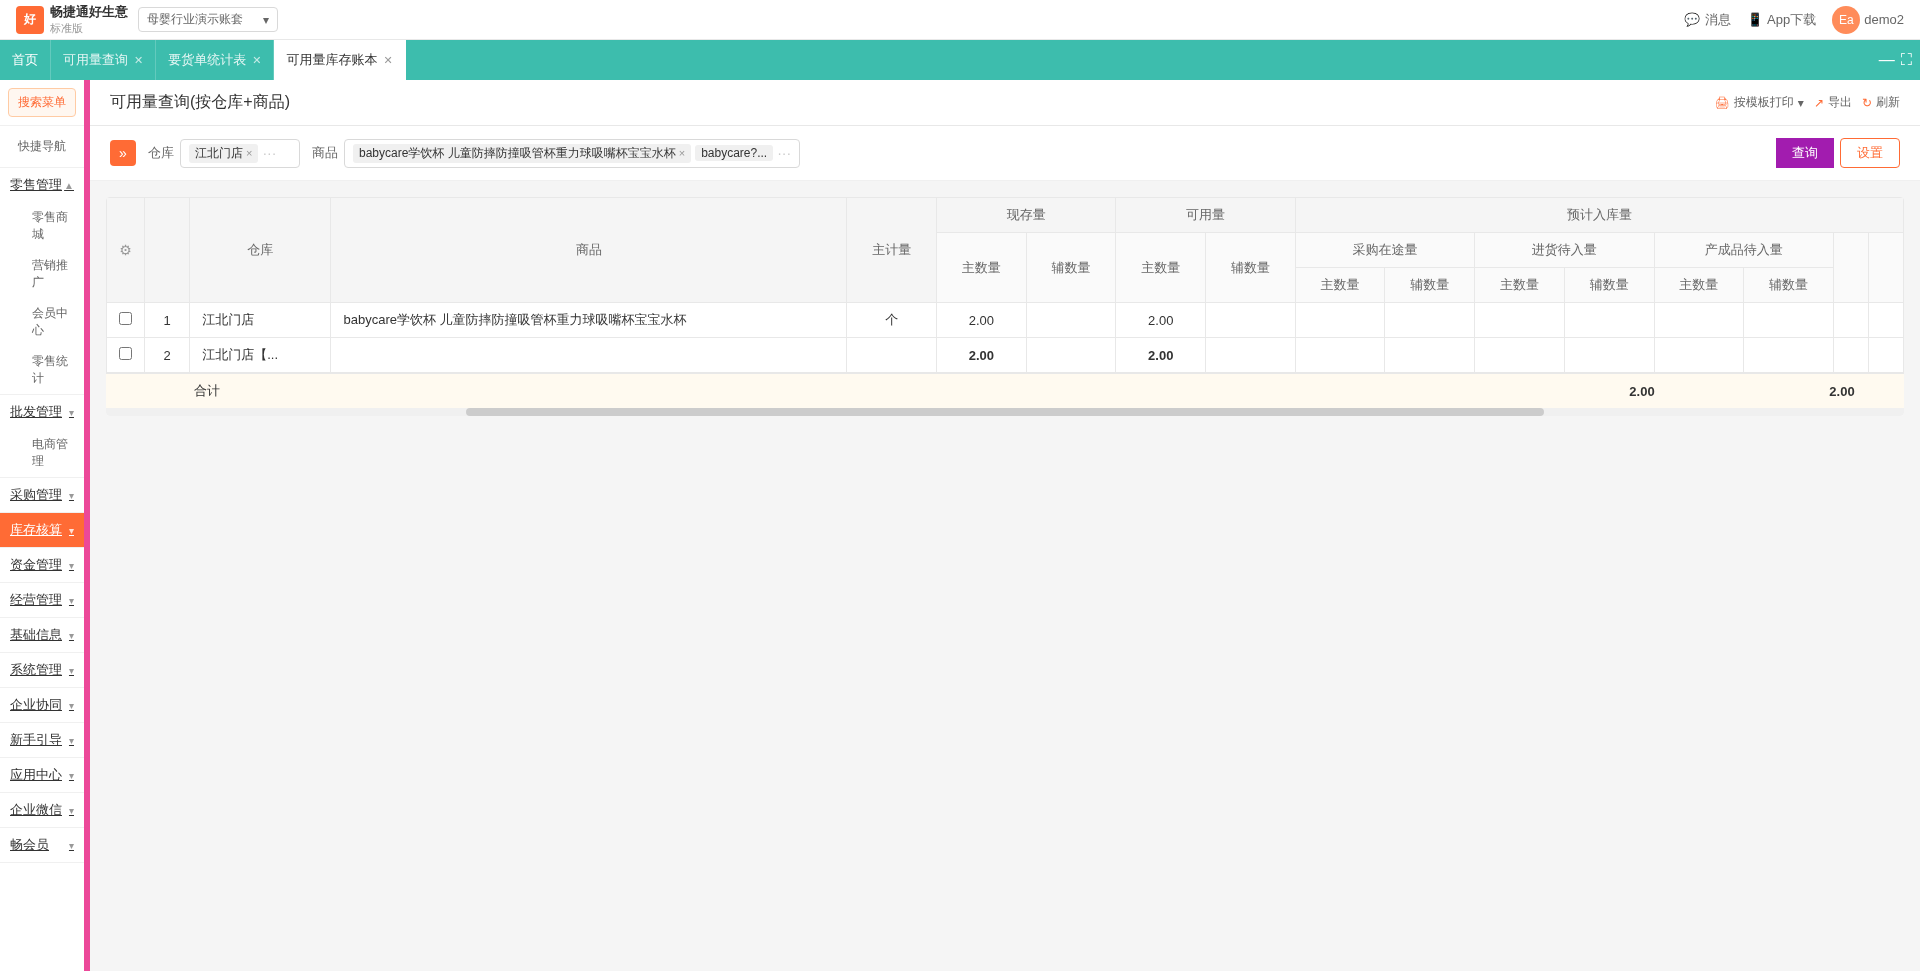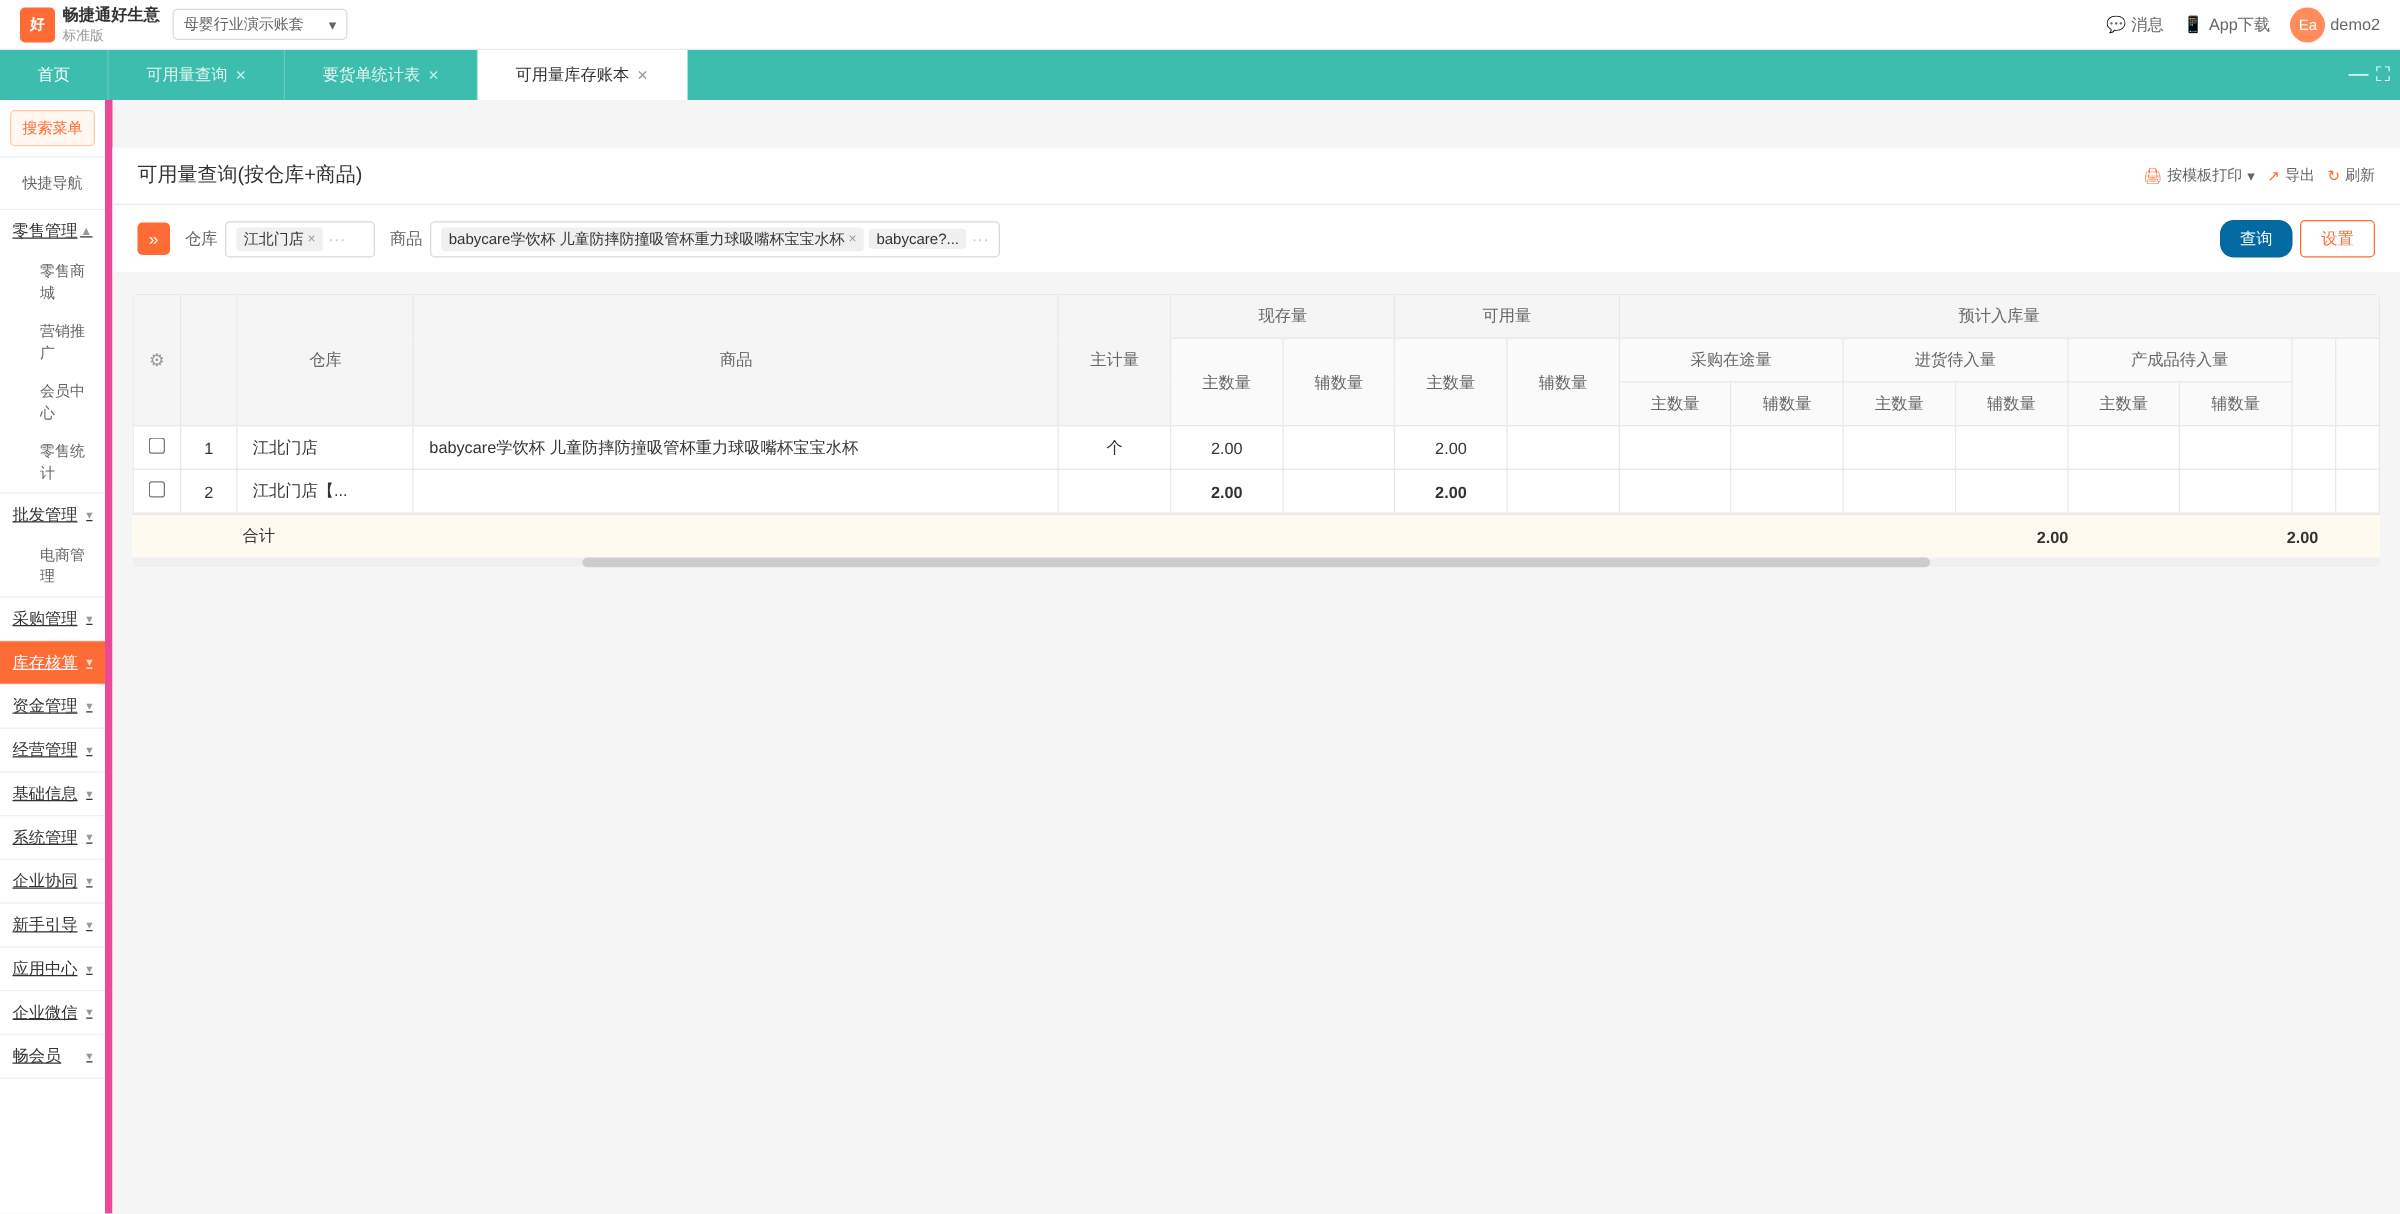--- a/index.html
+++ b/index.html
@@ -12,21 +12,21 @@
     .logo-icon { width: 28px; height: 28px; background: #ff6b35; border-radius: 4px; display: flex; align-items: center; justify-content: center; color: white; font-size: 12px; font-weight: bold; }
     .logo-text { font-size: 13px; color: #333; font-weight: bold; }
     .logo-sub { font-size: 11px; color: #999; }
     .industry-select { display: flex; align-items: center; gap: 4px; border: 1px solid #d9d9d9; border-radius: 4px; padding: 3px 8px; font-size: 12px; color: #666; cursor: pointer; min-width: 140px; justify-content: space-between; }
     .top-bar-right { display: flex; align-items: center; gap: 16px; }
     .top-right-item { display: flex; align-items: center; gap: 4px; color: #666; font-size: 13px; cursor: pointer; }
     .avatar { width: 28px; height: 28px; border-radius: 50%; background: #ff8c5a; display: flex; align-items: center; justify-content: center; color: white; font-size: 12px; }
 
     
     .tab-bar { height: 40px; background: #3dbdad; display: flex; align-items: stretch; flex-shrink: 0; }
-    .tab-item { display: flex; align-items: center; padding: 0 30px; gap: 6px; cursor: pointer; color: rgba(255,255,255,0.85); font-size: 13px; border-right: 1px solid rgba(255,255,255,0.2); }
+    .tab-item { display: flex; align-items: center; padding: 0 12px; gap: 6px; cursor: pointer; color: rgba(255,255,255,0.85); font-size: 13px; border-right: 1px solid rgba(255,255,255,0.2); }
     .tab-item.home { color: white; font-weight: 500; }
     .tab-item.active { background: #fff; color: #333; }
     .tab-close { font-size: 11px; color: #999; cursor: pointer; }
     .tab-item:not(.home):not(.active) .tab-close { color: rgba(255,255,255,0.7); }
     .tab-spacer { flex: 1; }
     .tab-actions { display: flex; align-items: center; padding: 0 8px; gap: 6px; }
     .tab-action-btn { color: white; cursor: pointer; font-size: 16px; }
 
     
     .main-layout { display: flex; flex: 1; overflow: hidden; }
@@ -36,38 +36,38 @@
     .sidebar-search { padding: 8px; border-bottom: 1px solid #f0f0f0; }
     .sidebar-search-btn { width: 100%; padding: 5px 0; background: #fff7f0; border: 1px solid #ffcba4; border-radius: 4px; color: #ff6b35; font-size: 12px; cursor: pointer; text-align: center; }
     .sidebar-nav { padding: 6px 0; border-bottom: 1px solid #f0f0f0; }
     .sidebar-nav-item { padding: 6px 0; text-align: center; color: #666; font-size: 12px; cursor: pointer; }
     .sidebar-section { border-bottom: 1px solid #f0f0f0; }
     .sidebar-section-title { display: flex; align-items: center; justify-content: space-between; padding: 8px 10px; font-size: 13px; color: #333; cursor: pointer; text-decoration: underline; }
     .sidebar-section-title .arrow { font-size: 10px; color: #999; }
     .sidebar-item { padding: 7px 10px 7px 32px; font-size: 12px; color: #666; cursor: pointer; }
 
     
-    .content { flex: 1; overflow-y: auto; background: #f5f5f5; margin-top: 38px; }
+    .content { flex: 1; overflow-y: auto; background: #f5f5f5; }
     .page-header { background: #fff; padding: 12px 20px; display: flex; align-items: center; justify-content: space-between; border-bottom: 1px solid #e8e8e8; }
     .page-title { font-size: 16px; font-weight: 500; color: #333; }
     .page-actions { display: flex; align-items: center; gap: 10px; }
     .page-action-btn { display: flex; align-items: center; gap: 4px; color: #666; font-size: 12px; cursor: pointer; }
     .page-action-btn .icon { color: #ff6b35; }
 
     
     .filter-area { background: #fff; padding: 12px 20px; display: flex; align-items: center; gap: 12px; border-bottom: 1px solid #f0f0f0; }
     .filter-expand-btn { width: 26px; height: 26px; background: #ff6b35; border-radius: 4px; display: flex; align-items: center; justify-content: center; color: white; cursor: pointer; font-size: 14px; flex-shrink: 0; }
     .filter-field { display: flex; align-items: center; gap: 6px; }
     .filter-label { color: #666; font-size: 13px; white-space: nowrap; }
     .filter-input { border: 1px solid #d9d9d9; border-radius: 4px; padding: 4px 8px; font-size: 12px; display: flex; align-items: center; gap: 4px; min-width: 120px; background: #fff; }
     .filter-tag { background: #f0f0f0; border-radius: 3px; padding: 1px 6px; font-size: 12px; display: flex; align-items: center; gap: 3px; }
     .filter-tag .remove { color: #999; cursor: pointer; font-size: 11px; }
     .filter-more { color: #ccc; cursor: pointer; font-size: 14px; }
     .filter-actions { display: flex; gap: 6px; margin-left: auto; }
-    .btn-query { background: #0369a1; color: white; border: none; border-radius: 11px; padding: 5px 16px; font-size: 13px; cursor: pointer; }
+    .btn-query { background: #a21caf; color: white; border: none; border-radius: 0; padding: 5px 16px; font-size: 13px; cursor: pointer; }
     .btn-setting { background: #fff; color: #ff6b35; border: 1px solid #ff6b35; border-radius: 4px; padding: 5px 16px; font-size: 13px; cursor: pointer; }
 
     
     .table-container { margin: 16px; background: #fff; border-radius: 4px; overflow: auto; }
     table { width: 100%; border-collapse: collapse; font-size: 13px; }
     thead tr th { background: #f5f5f5; padding: 8px 12px; text-align: center; border: 1px solid #e8e8e8; color: #666; font-weight: 500; white-space: nowrap; }
     thead tr.header-main th { background: #f5f5f5; }
     thead tr.header-sub th { background: #fafafa; }
     tbody tr td { padding: 8px 12px; border: 1px solid #e8e8e8; text-align: center; color: #333; }
     .col-settings { width: 36px; }

